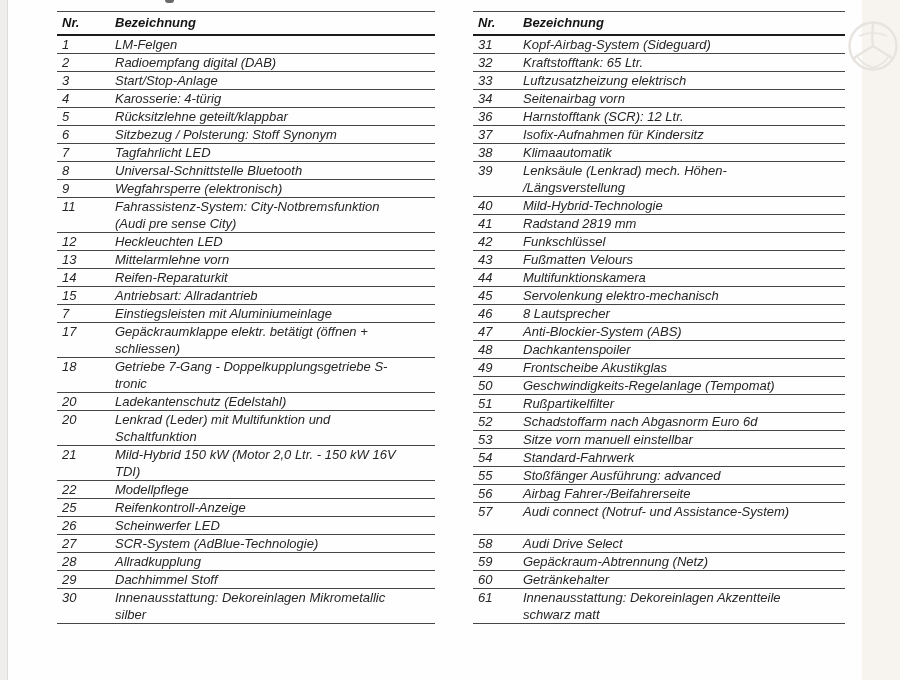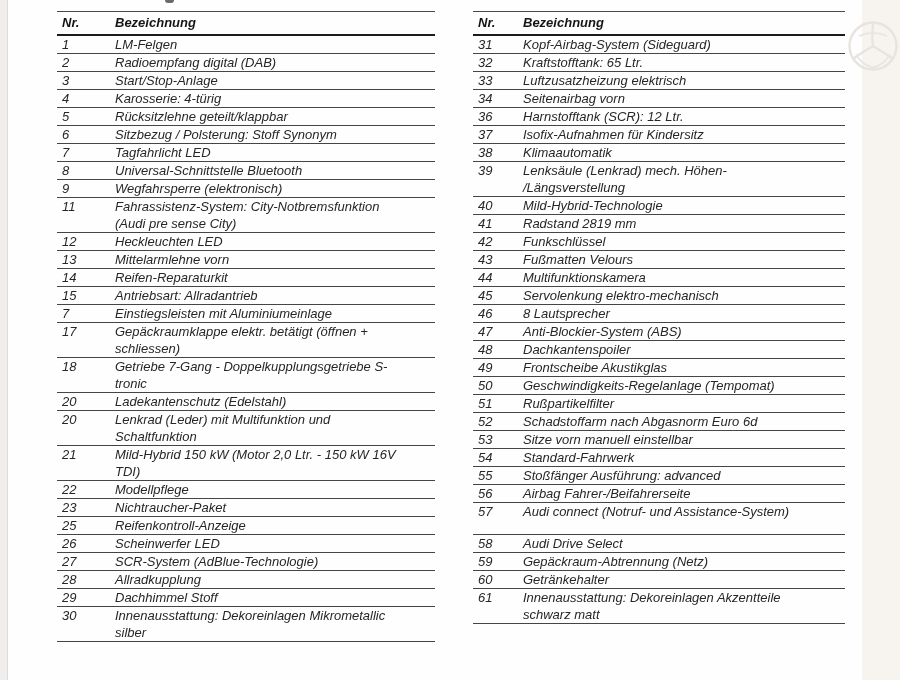--- a/index.html
+++ b/index.html
@@ -155,24 +155,20 @@
       <tr>
         <td class="nr">21</td>
         <td class="desc">Mild-Hybrid 150 kW (Motor 2,0 Ltr. - 150 kW 16V
 TDI)</td>
       </tr>
       <tr>
         <td class="nr">22</td>
         <td class="desc">Modellpflege</td>
       </tr>
       <tr>
-        <td class="nr">23</td>
-        <td class="desc">Nichtraucher-Paket</td>
-      </tr>
-      <tr>
         <td class="nr">25</td>
         <td class="desc">Reifenkontroll-Anzeige</td>
       </tr>
       <tr>
         <td class="nr">26</td>
         <td class="desc">Scheinwerfer LED</td>
       </tr>
       <tr>
         <td class="nr">27</td>
         <td class="desc">SCR-System (AdBlue-Technologie)</td>

